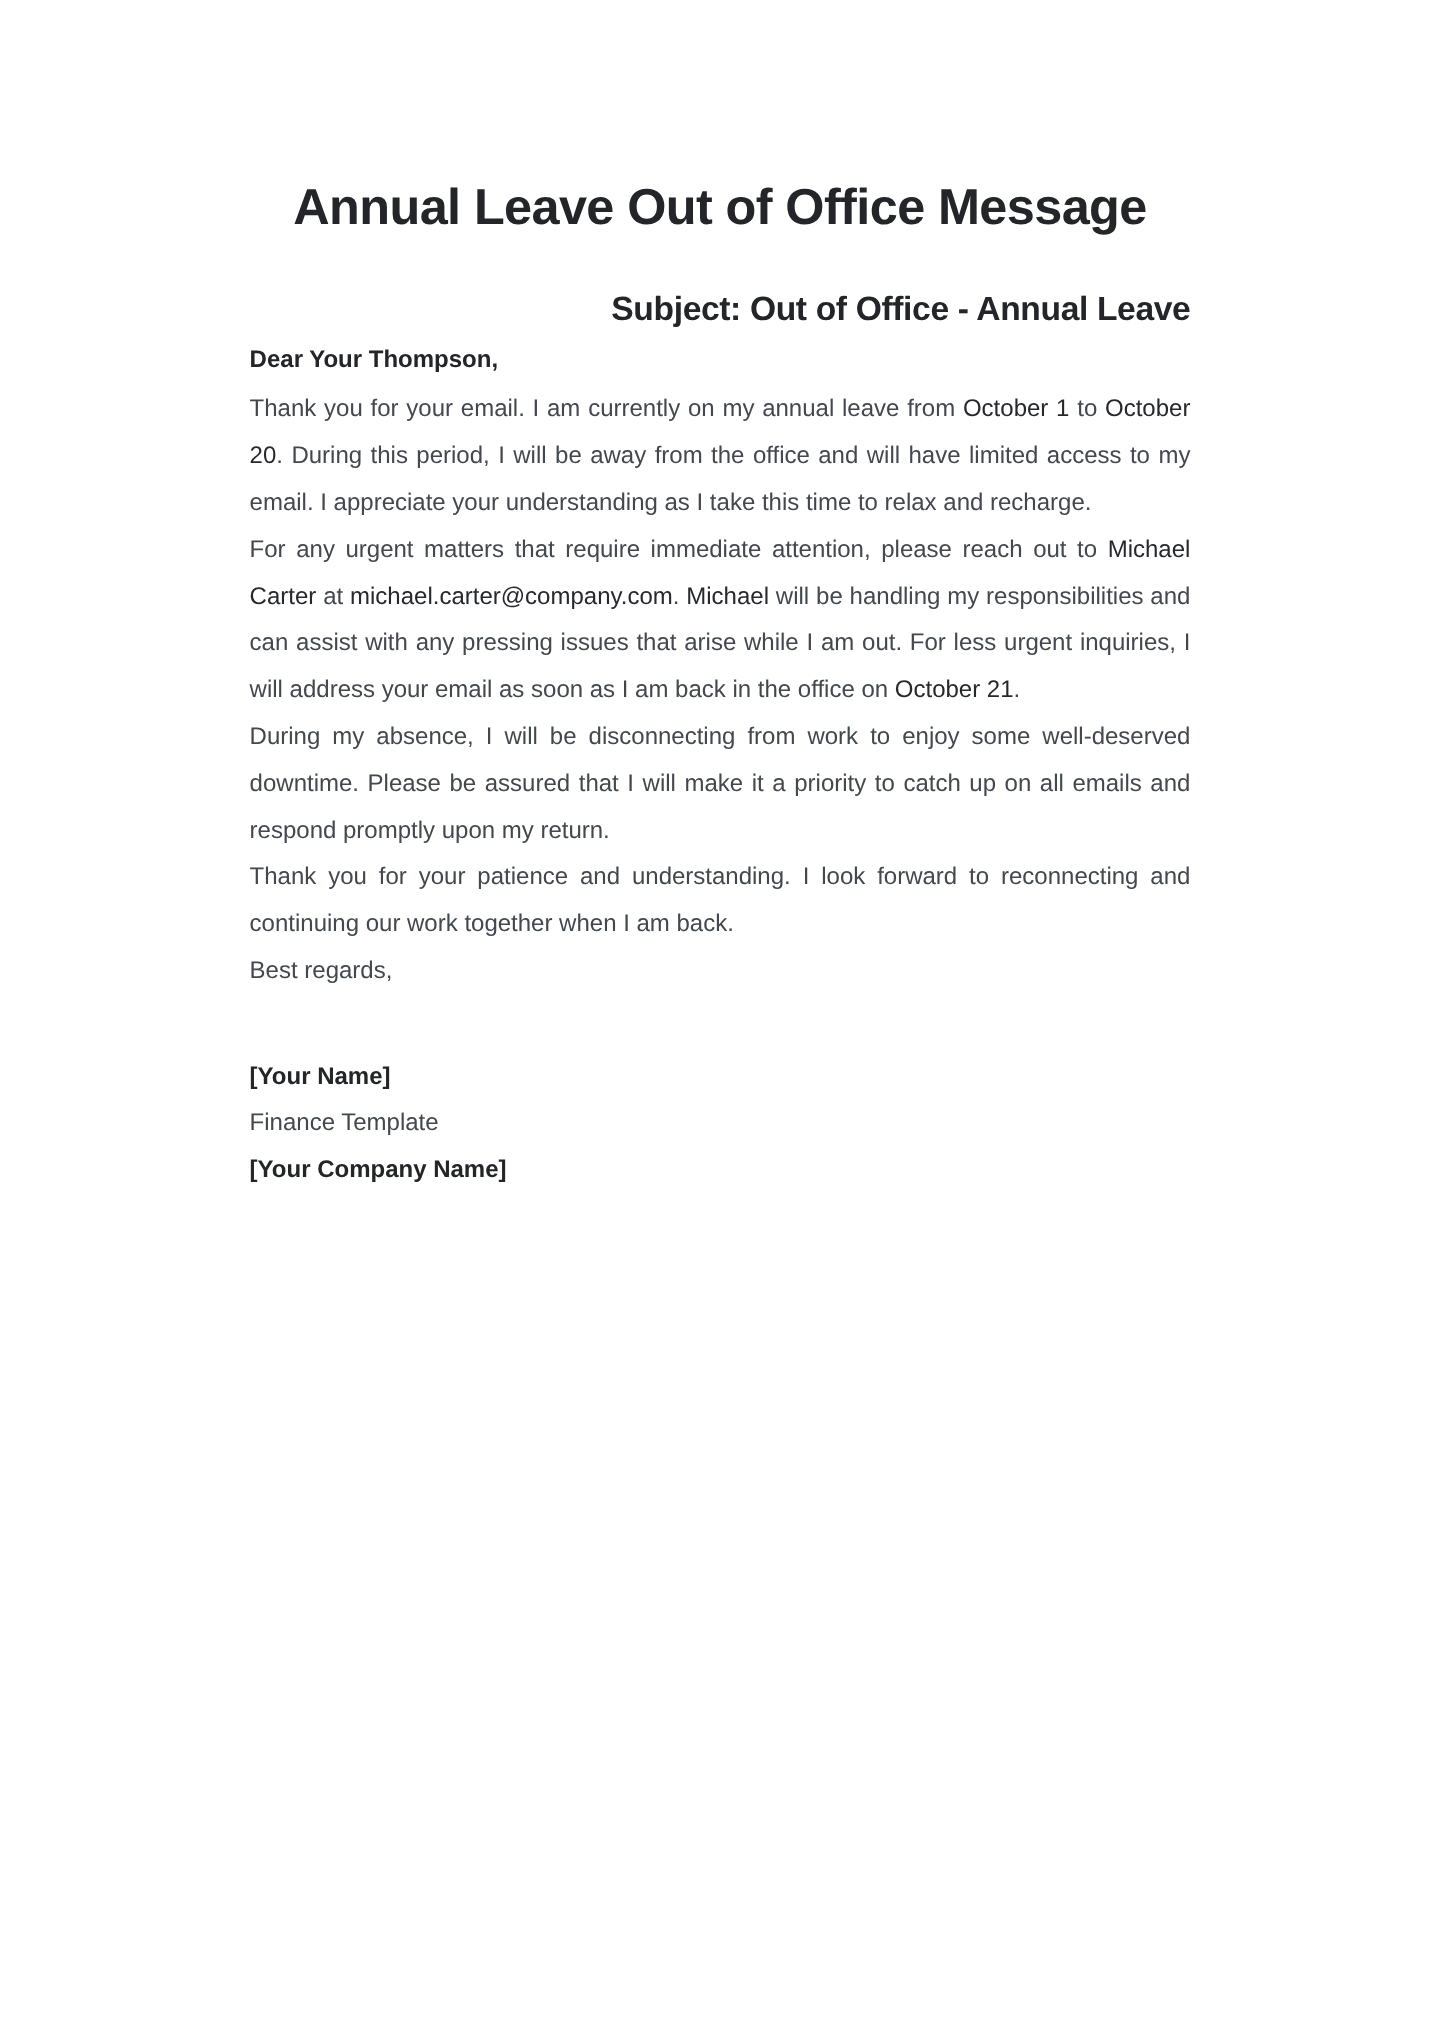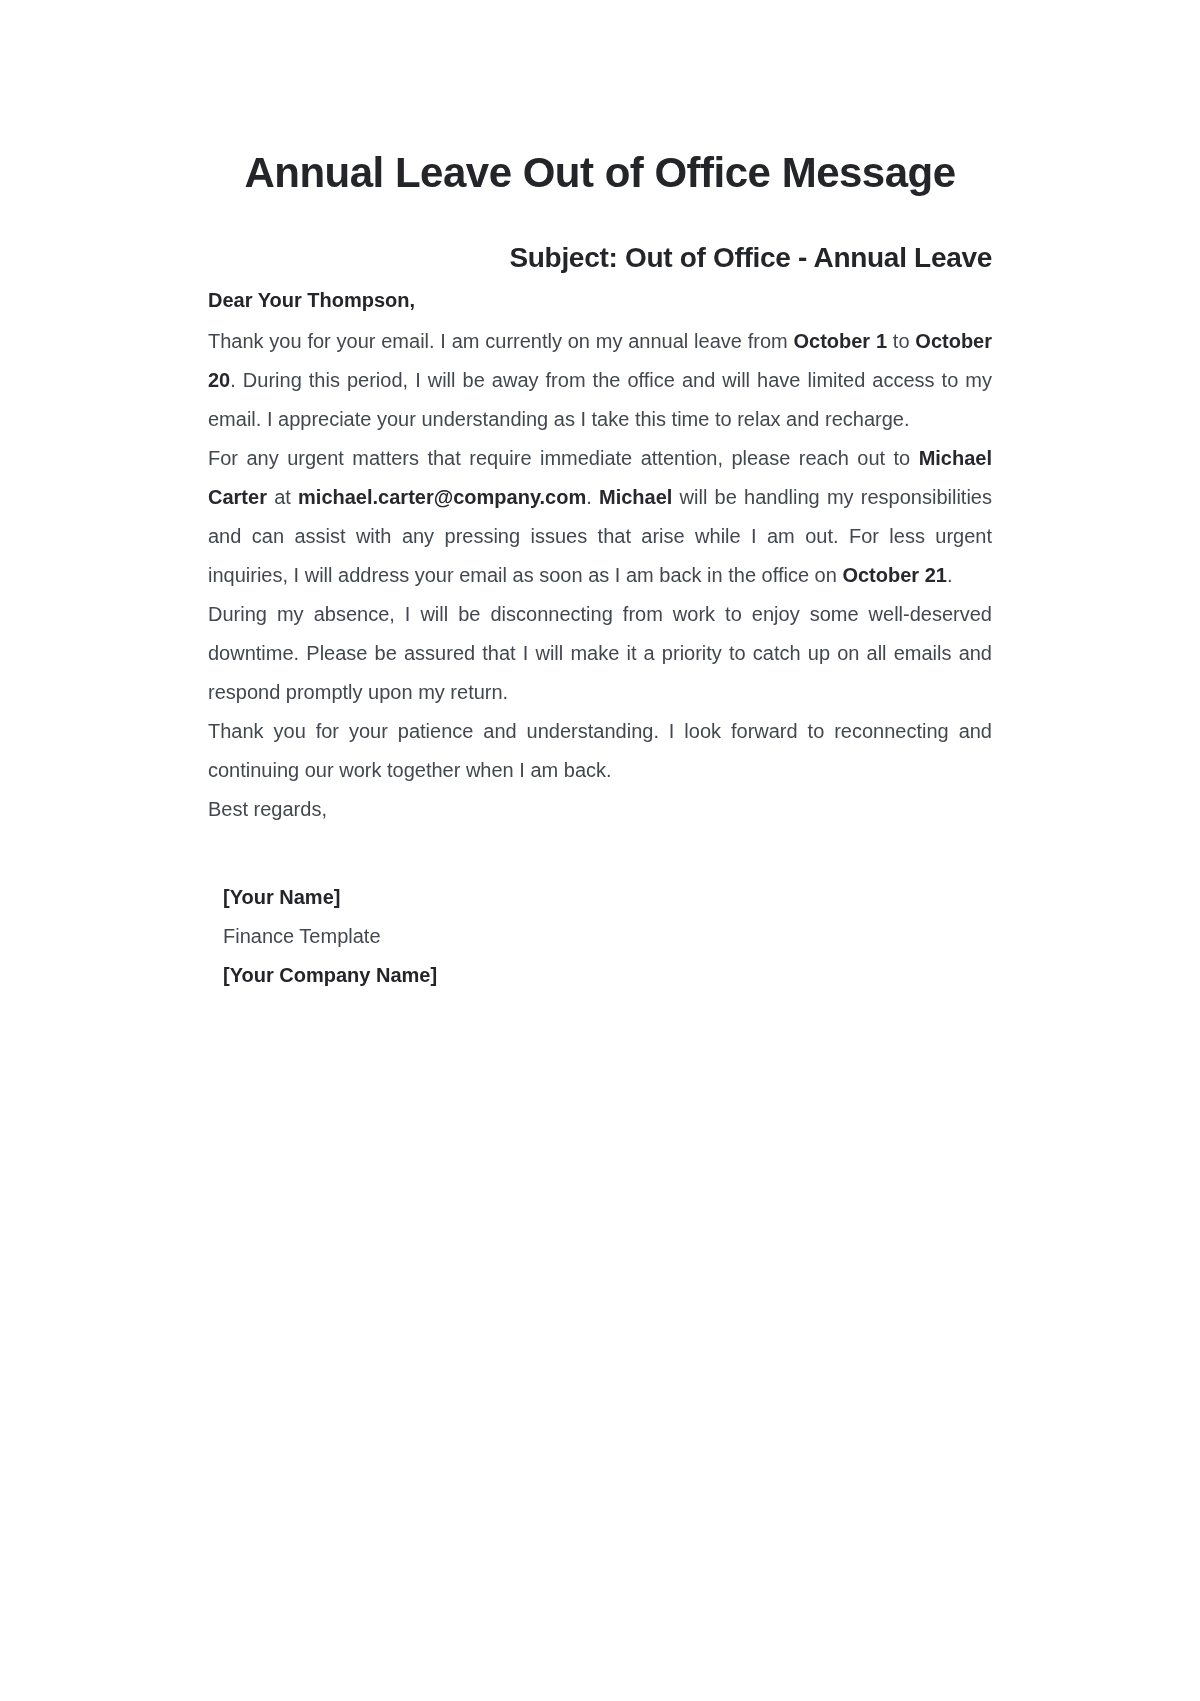--- a/index.html
+++ b/index.html
@@ -45,32 +45,31 @@
     margin: 0 0 2px 0;
   }
   .body-para {
     font-size: 20px;
     line-height: 39px;
     margin: 0;
     text-align: justify;
     color: var(--body-color, #43474e);
   }
   .body-para strong {
-    font-weight: 700;
+    font-weight: 400;
     color: var(--strong-color, #26282d);
   }
   .closing {
     font-size: 20px;
     line-height: 39px;
     margin: 0;
     color: var(--body-color, #43474e);
   }
   .signature {
     margin-top: 49px;
-    margin-left: 15px;
   }
   .signature p {
     margin: 0;
     font-size: 20px;
     line-height: 39px;
   }
   .sig-name, .sig-company {
     font-weight: 700;
     color: var(--heading-color, #232529);
   }

